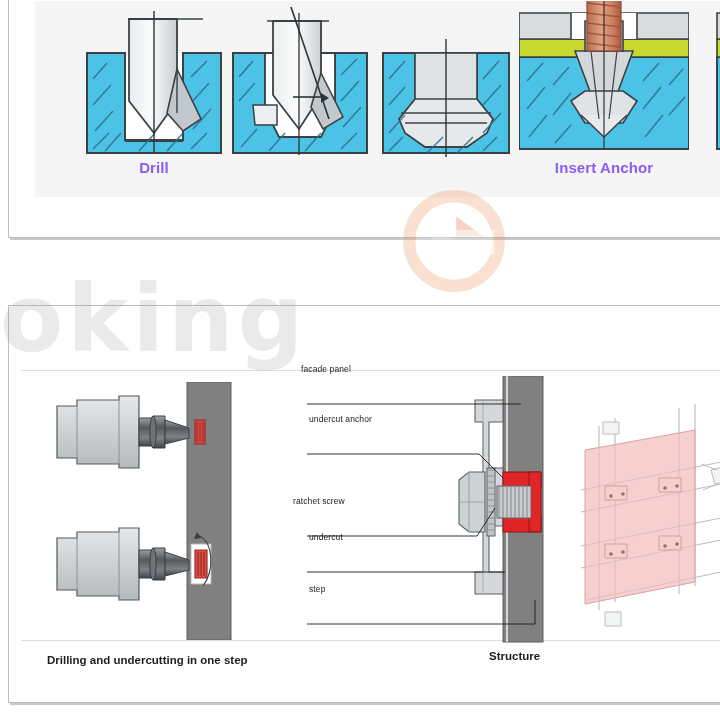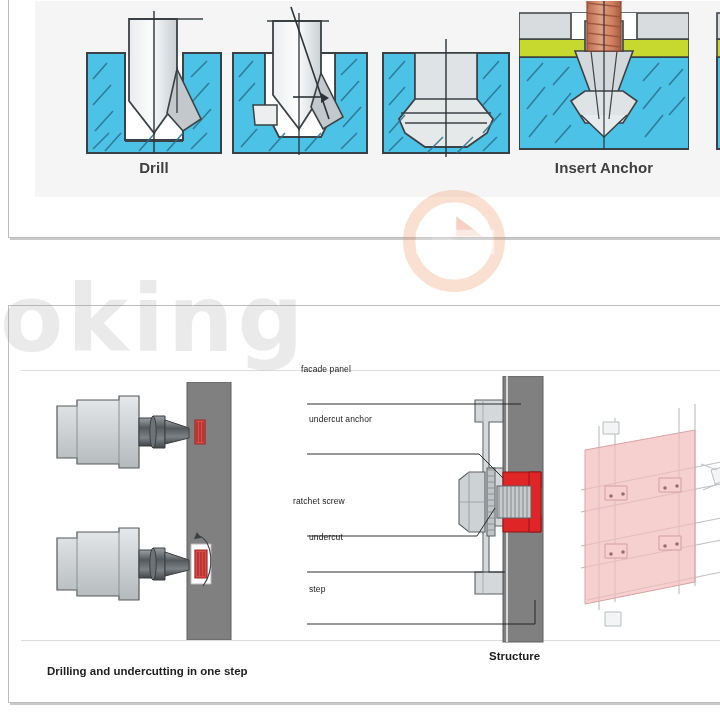--- a/index.html
+++ b/index.html
@@ -29,21 +29,21 @@
   .steps-row{
     position:absolute; left:0; top:0; height:196px; width:740px;
   }
   .step{
     position:absolute; top:0; width:150px; height:196px;
   }
   .step .art{ position:absolute; left:0; top:0; width:150px; height:160px; }
   .step .cap{
     position:absolute; left:0; top:158px; width:150px;
     text-align:center;
-    font-size:15px; font-weight:bold; color:#404040;
+    font-size:15px; font-weight:bold; color:#8b5cf6;
     letter-spacing:.1px;
     white-space:nowrap;
   }
 
   
   #bottom-panel{ left:8px; top:305px; width:716px; height:398px; }
   #bottom-inner{
     position:absolute; left:12px; top:12px; right:-8px; bottom:10px;
     overflow:hidden;
   }
@@ -357,21 +357,21 @@
               <line x1="154" y1="38" x2="154" y2="62"></line>
             <line x1="157" y1="38" x2="157" y2="62"></line>
           </g>
 
           <path d="M152,22 C166,26 168,56 156,72" fill="none" stroke="#3b3f43" stroke-width="1.1"></path>
           <path d="M150,18 L154,24 L147,25 Z" fill="#3b3f43"></path>
         </g>
       </svg>
     </div>
 
-    <div class="fig-cap" style="left:26px; top:347px;">Drilling and undercutting in one step</div>
+    <div class="fig-cap" style="left:26px; top:336px;">Drilling and undercutting in one step</div>
 
     <div class="fig" style="left:286px; top:58px; width:260px; height:270px;">
       <svg viewBox="0 0 260 270" width="260" height="270">
 
         <rect x="196" y="0" width="40" height="266" fill="#808080" stroke="#5e5e5e" stroke-width="1"></rect>
         <line x1="200" y1="0" x2="200" y2="266" stroke="#d8d8d8" stroke-width="2"></line>
 
         <path d="M168,24 H196 V46 H182 V92 H196 V150 H182 V196 H196 V218 H168 V196 H176 V46 H168 Z" fill="#d4d8db" stroke="#5e6164" stroke-width="1.1"></path>
         <path d="M176,24 V218" stroke="#a9aeb1" stroke-width="1"></path>
 

